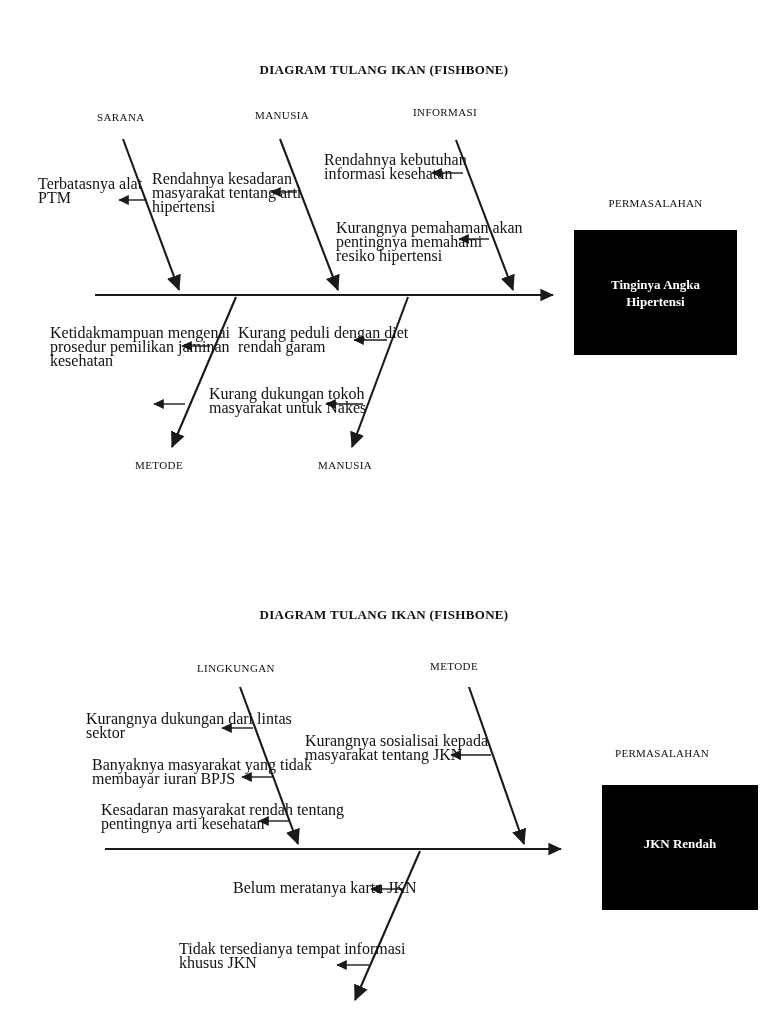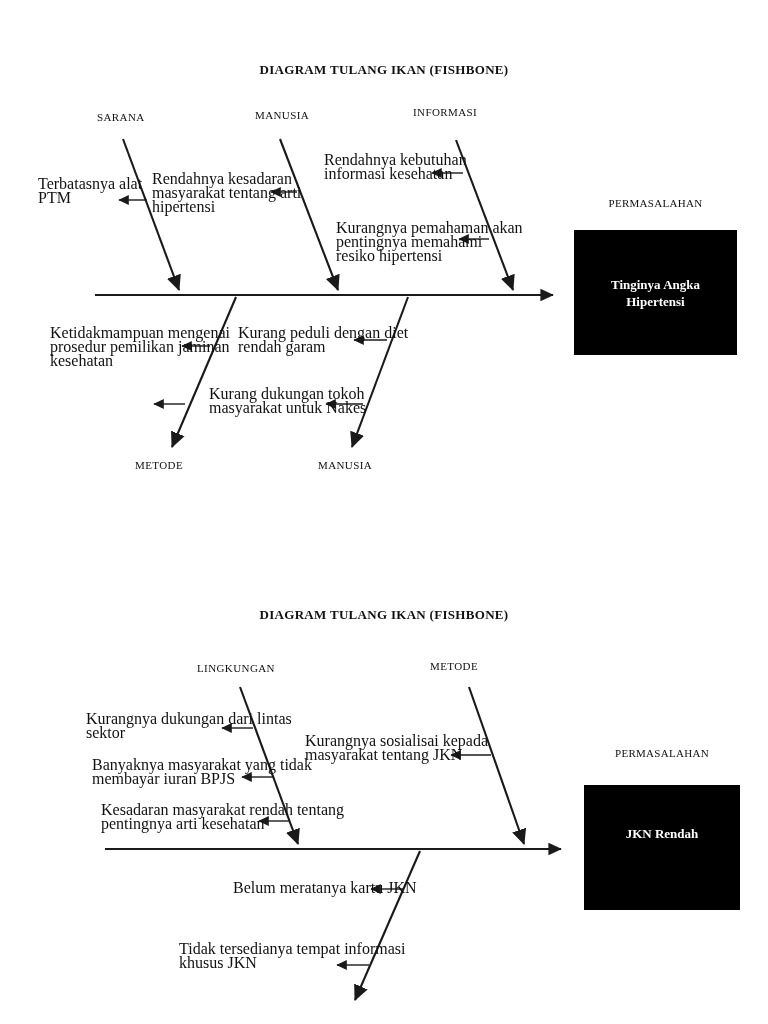--- a/index.html
+++ b/index.html
@@ -57,21 +57,22 @@
     line-height: 17px;
     text-align: center;
     white-space: pre-line;
     display: flex;
     justify-content: center;
     align-items: center;
     box-sizing: border-box;
   }
   .pbox.top-aligned {
     align-items: flex-start;
-    padding-top: 40px;
+    padding-top: 50px;
+    margin-left: 18px;
   }
 </style>
 </head>
 <body>
 
 <div class="page">
 
   <svg class="overlay" viewBox="0 0 768 1024" xmlns="http://www.w3.org/2000/svg">
     <defs>
       <marker id="ah" markerWidth="9" markerHeight="9" refX="7" refY="4" orient="auto">

